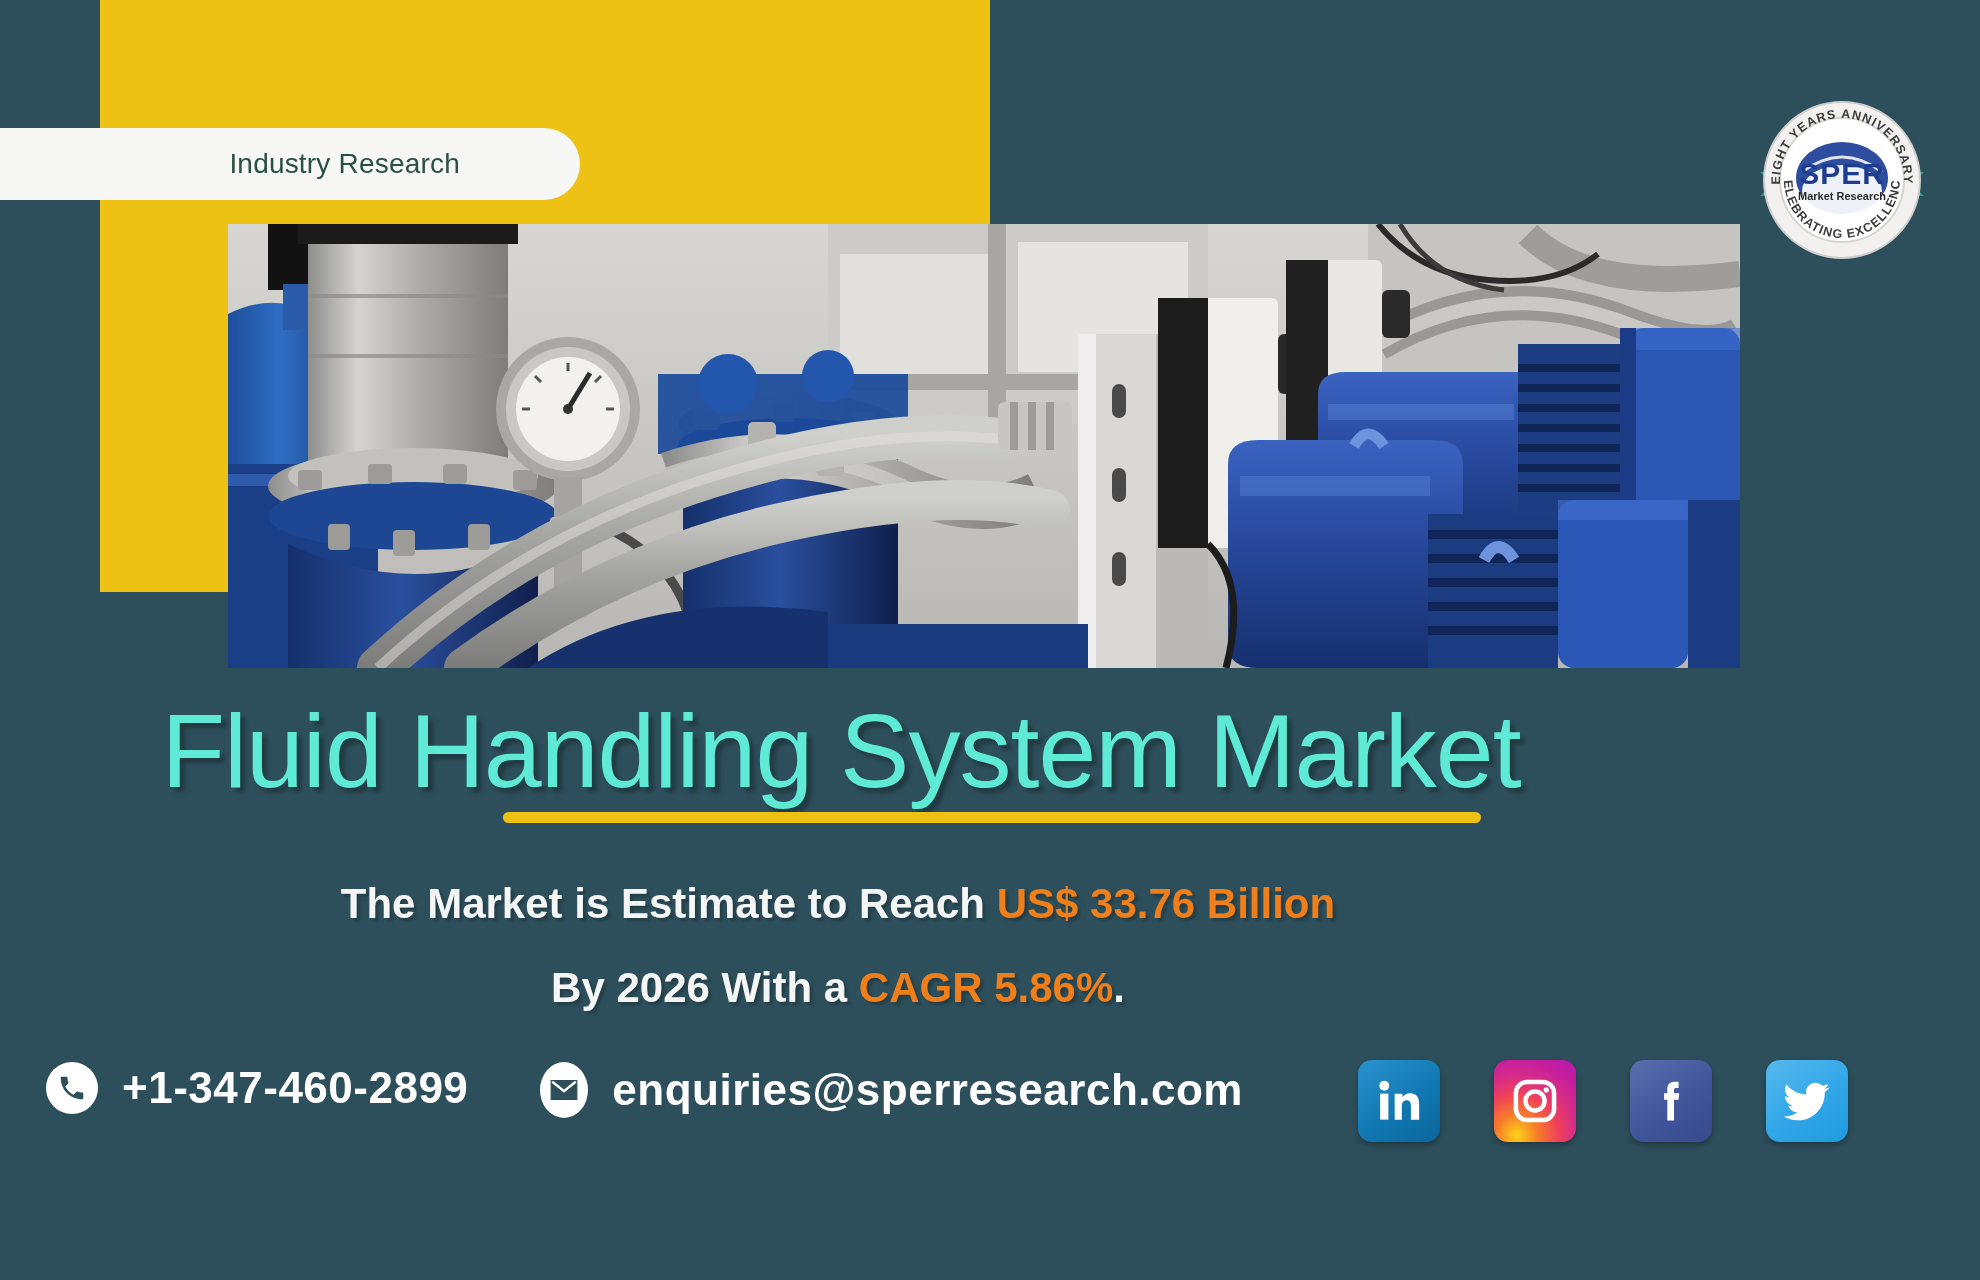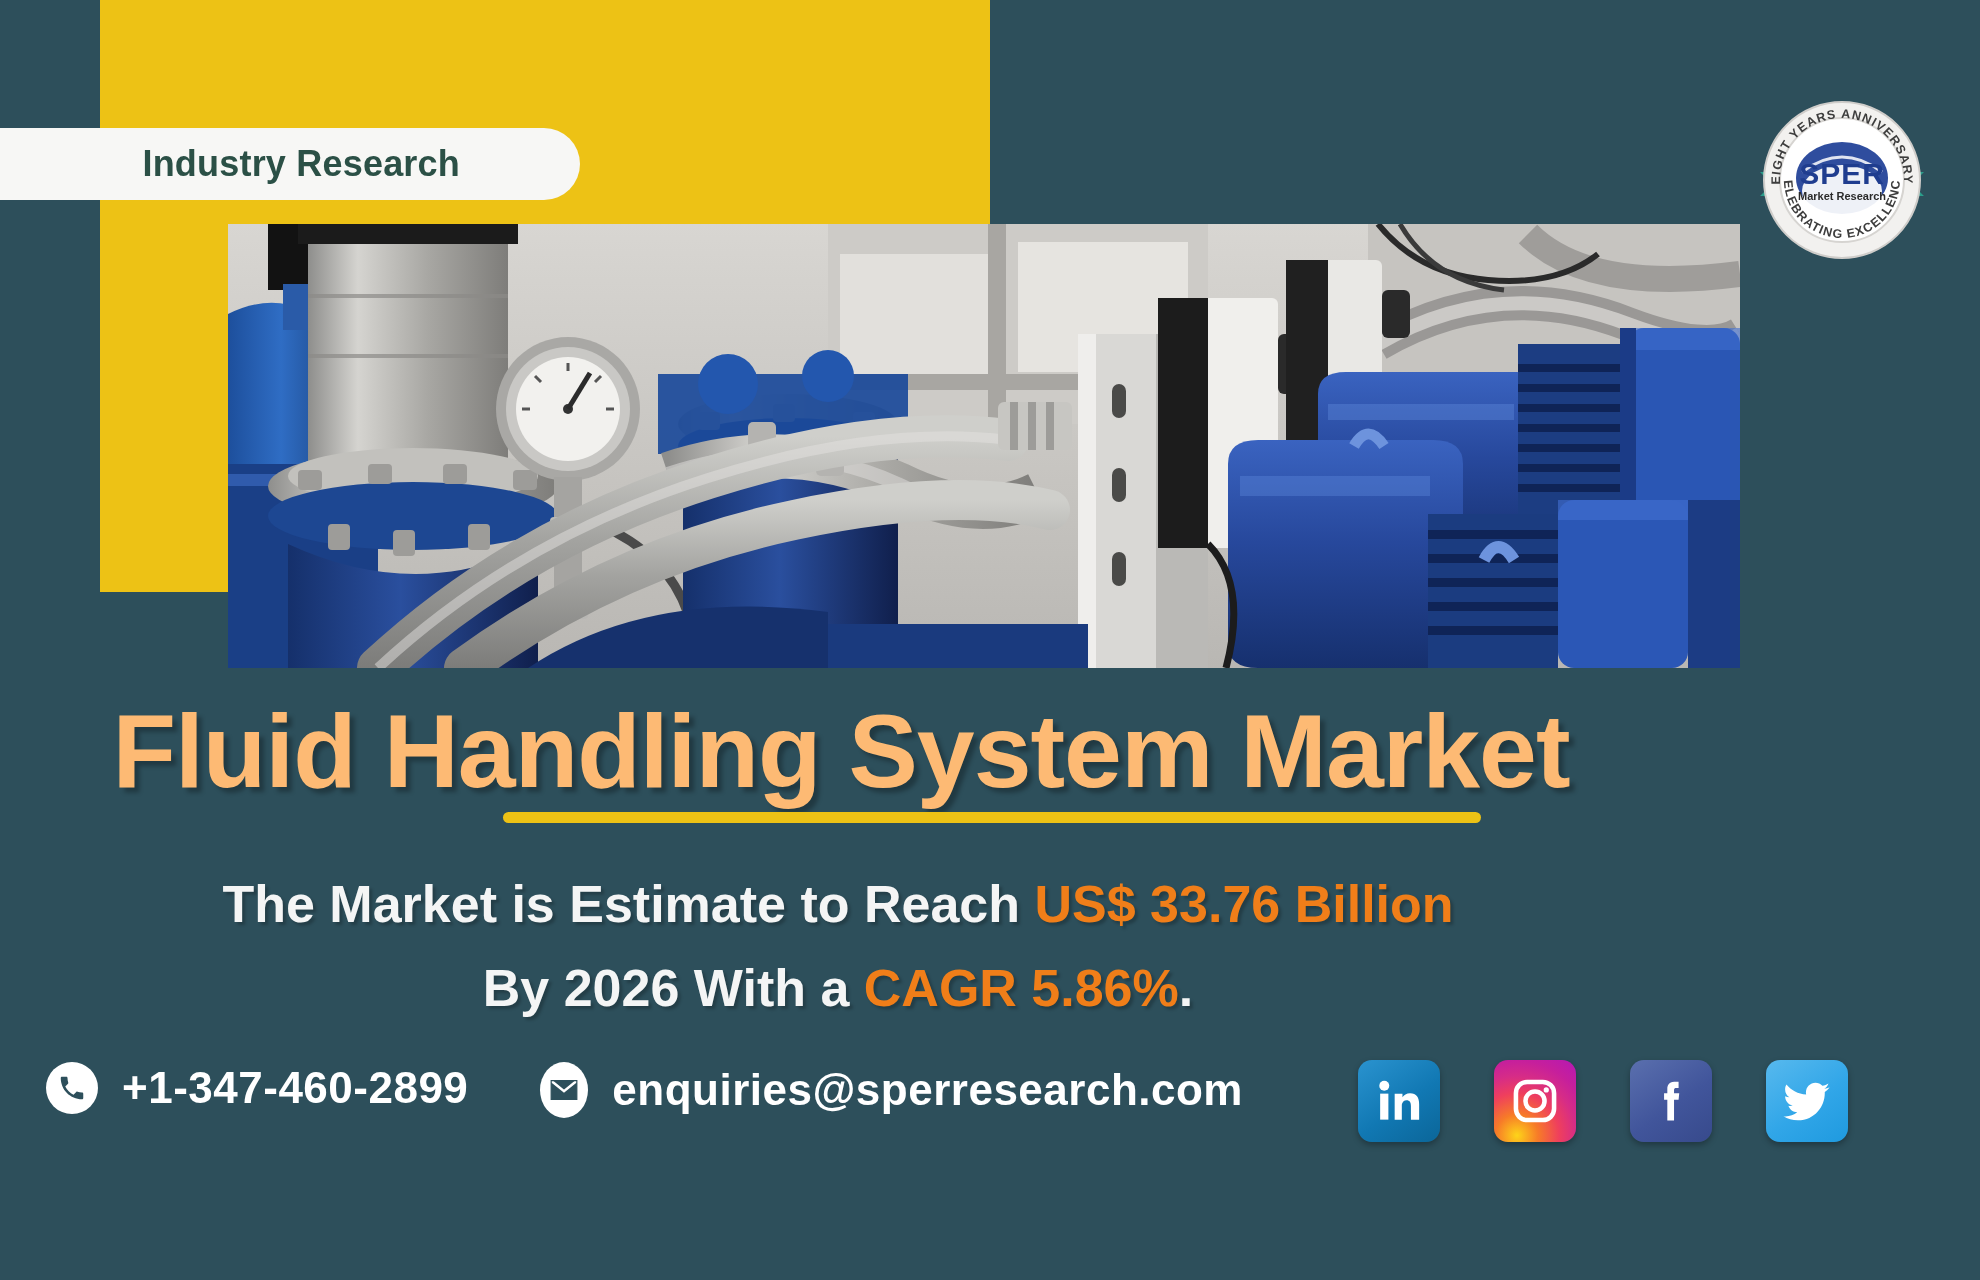--- a/index.html
+++ b/index.html
@@ -36,22 +36,22 @@
     background: #f7f7f5;
     border-radius: 40px;
     display: flex;
     align-items: center;
     justify-content: flex-end;
     padding-right: 120px;
     box-sizing: border-box;
   }
   .pill-text {
     color: #2b5046;
-    font-size: 36px;
-    font-weight: bold;
+    font-size: 28px;
+    font-weight: normal;
     letter-spacing: 0.2px;
     white-space: nowrap;
   }
 
   
   .photo {
     position: absolute;
     left: 228px;
     top: 224px;
     width: 1512px;
@@ -61,23 +61,23 @@
   }
   .photo-svg { display: block; width: 100%; height: 100%; }
 
   
   .title {
     position: absolute;
     left: 0;
     top: 692px;
     width: 1682px;
     text-align: center;
-    color: #fdba74;
+    color: #5eead4;
     font-size: 104px;
-    font-weight: bold;
+    font-weight: normal;
     letter-spacing: -1px;
     text-shadow: 5px 5px 4px rgba(0,0,0,0.28);
     white-space: nowrap;
   }
   .title-underline {
     position: absolute;
     left: 503px;
     top: 812px;
     width: 978px;
     height: 11px;
@@ -86,21 +86,21 @@
   }
 
   
   .subtitle {
     position: absolute;
     left: 0;
     top: 862px;
     width: 1676px;
     text-align: center;
     color: #f4f5f5;
-    font-size: 52px;
+    font-size: 42px;
     font-weight: bold;
     line-height: 84px;
     text-shadow: 3px 3px 3px rgba(0,0,0,0.22);
   }
   .hl { color: #f07e19; }
 
   
   .contact-row {
     position: absolute;
     left: 46px;

